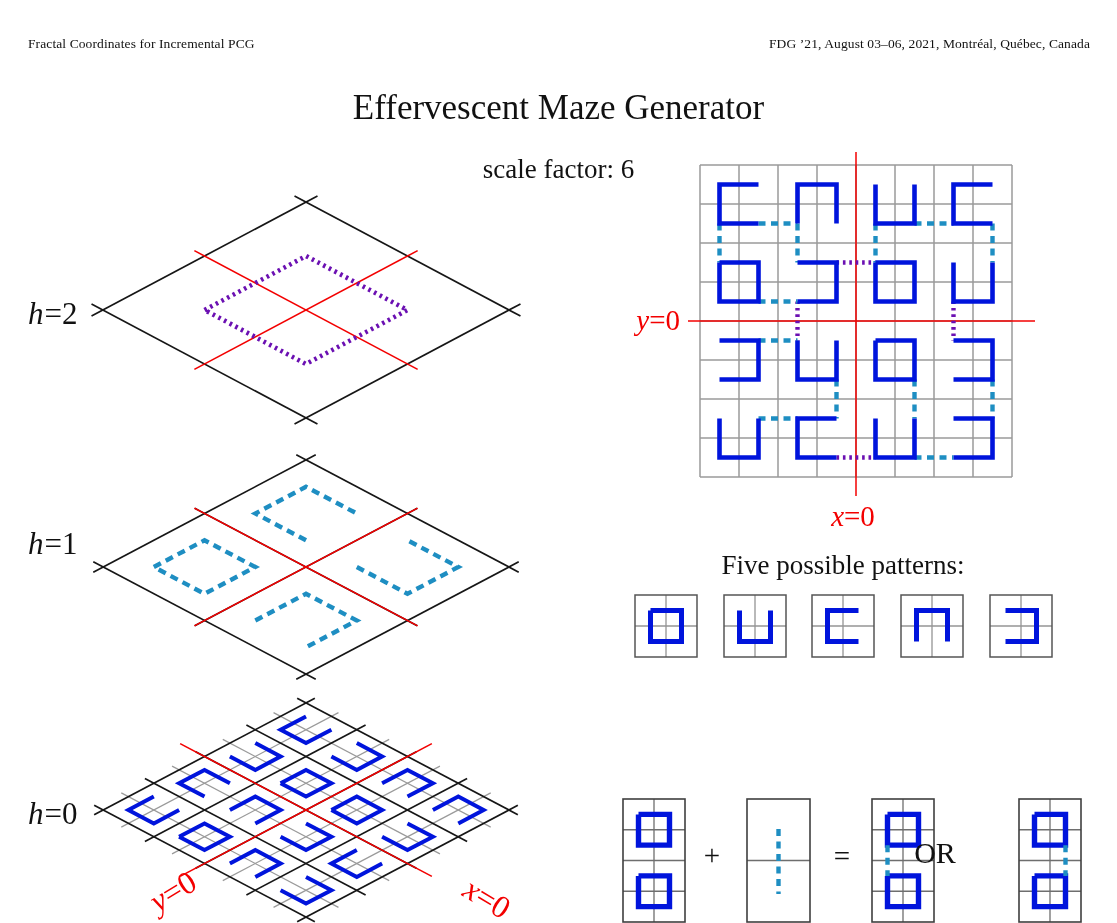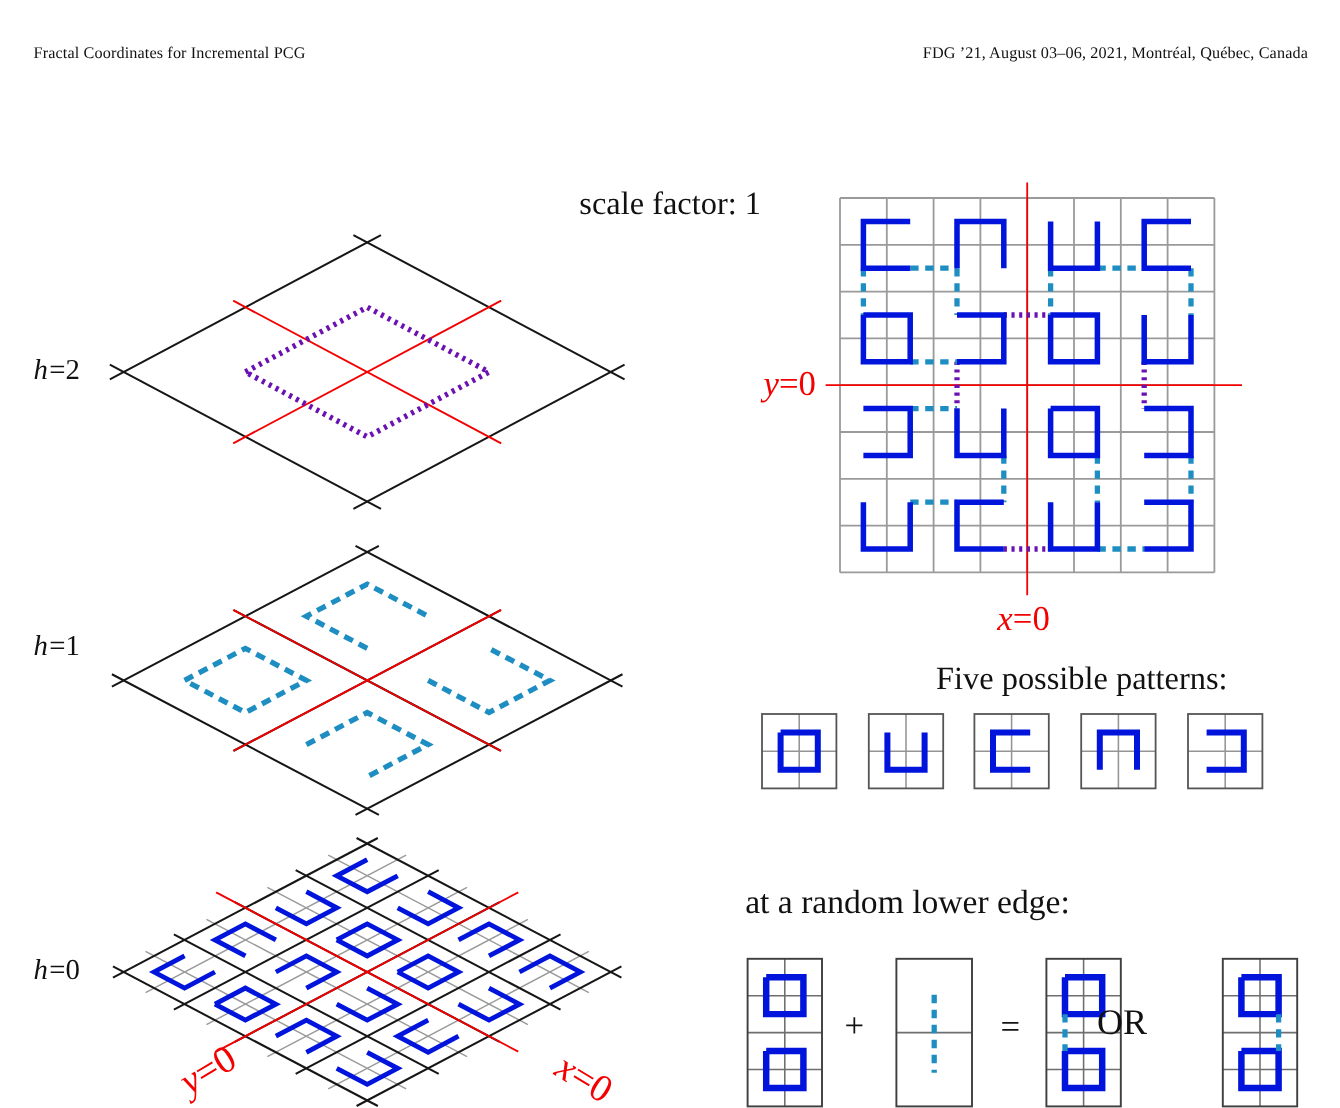--- a/index.html
+++ b/index.html
@@ -2,39 +2,40 @@
 <html><head>
 <meta charset="utf-8">
 <style>
   html,body{margin:0;padding:0;background:#fff;}
   .page{position:relative;width:1117px;height:923px;background:#fff;overflow:hidden;
         font-family:Liberation Serif, serif;color:#111;margin-top:24px;}
   .abs{position:absolute;}
   .hdr{font-size:13.5px;letter-spacing:0.1px;}
   .title{left:0;right:0;top:64px;text-align:center;font-size:35px;}
   .subtitle{left:0;right:0;top:130px;text-align:center;font-size:27px;}
-  .hlabel{left:28px;font-size:24px;}
+  .hlabel{left:28px;font-size:31px;}
   .hlabel i{font-style:italic;margin-right:1px;}
   .redlab{color:#f30000;font-size:29px;}
   .redlab i{font-style:italic;}
   .iso-redlab{color:#f30000;font-size:32px;}
   .iso-redlab i{font-style:italic;}
   .heading27{font-size:27px;}
   .op{font-size:29px;text-align:center;}
   svg{position:absolute;left:0;top:0;}
 </style>
 </head>
 <body>
 
 <div class="page">
 
   <div class="abs hdr" style="left:28px;top:12px;">Fractal Coordinates for Incremental PCG</div>
   <div class="abs hdr" style="right:27px;top:12px;text-align:right;">FDG ’21, August 03–06, 2021, Montréal, Québec, Canada</div>
 
-  <div class="abs subtitle">scale factor: 1</div>
+  <div class="abs title">Effervescent Maze Generator</div>
+  <div class="abs subtitle">scale factor: 6</div>
 
   <div class="abs hlabel" style="top:272px;"><i>h</i><span>=2</span></div>
   <div class="abs hlabel" style="top:502px;"><i>h</i><span>=1</span></div>
   <div class="abs hlabel" style="top:772px;text-align:right;"><i>h</i><span>=0</span></div>
 
   <svg id="fig" width="1117" height="923" viewBox="0 0 1117 923">
       <g>
         <g>
           <line x1="91.52315770990823" y1="279.8940937569955" x2="317.4768422900918" y2="400.1059062430045" stroke="#161616" stroke-width="1.7"></line>
           <line x1="91.52315770990823" y1="292.1059062430045" x2="317.4768422900918" y2="171.89409375699552" stroke="#161616" stroke-width="1.7"></line>
@@ -323,19 +324,18 @@
         </g>
       </g>
     </svg>
 
   <div class="abs iso-redlab" style="left:127px;top:849px;width:92px;text-align:center;transform:rotate(-31deg);"><i>y</i><span>=0</span></div>
   <div class="abs iso-redlab" style="left:441px;top:856px;width:92px;text-align:center;transform:rotate(31deg);"><i>x</i><span>=0</span></div>
 
   <div class="abs redlab" style="left:600px;top:280px;width:80px;text-align:right;"><i>y</i><span>=0</span></div>
   <div class="abs redlab" style="left:813px;top:476px;width:80px;text-align:center;"><i>x</i><span>=0</span></div>
 
-  <div class="abs heading27" style="left:663px;top:526px;width:360px;text-align:right;">Five possible patterns:</div>
-  <div class="abs" style="left:621px;top:713px;font-size:28px;">at a random lower edge:</div>
+  <div class="abs heading27" style="left:663px;top:526px;width:360px;text-align:center;">Five possible patterns:</div>
 
   <div class="abs op" style="left:692px;top:815px;width:40px;">+</div>
   <div class="abs op" style="left:822px;top:816px;width:40px;">=</div>
   <div class="abs op" style="left:900px;top:812px;width:70px;font-size:30px;">OR</div>
 </div>
 
 </body></html>

